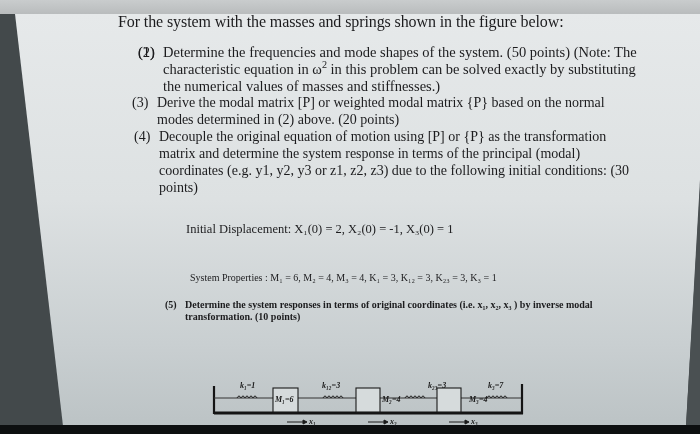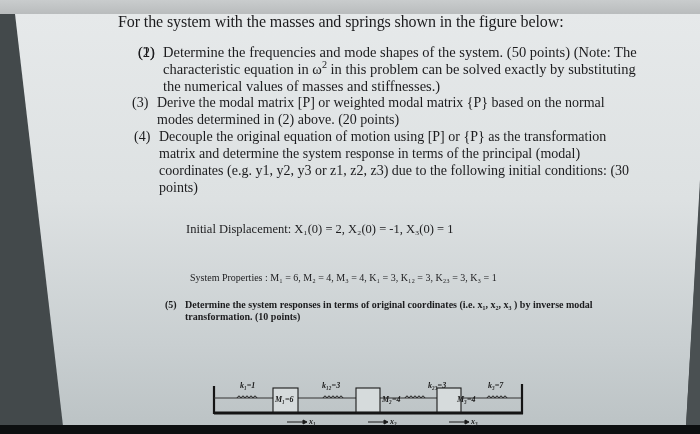--- a/index.html
+++ b/index.html
@@ -132,18 +132,18 @@
         <line x1="244" y1="42" x2="260" y2="42"></line>
           <polygon points="260,40 264,42 260,44"></polygon>
       </g>
     </svg>
     <span class="dlabel" style="left:35px;top:1px;">k₁=1</span>
     <span class="dlabel" style="left:117px;top:1px;">k₁₂=3</span>
     <span class="dlabel" style="left:199px;top:1px;padding-left:24px;">k₂₃=3</span>
     <span class="dlabel" style="left:283px;top:1px;">k₃=7</span>
     <span class="dlabel" style="left:70px;top:15px;">M₁=6</span>
     <span class="dlabel" style="left:153px;top:15px;margin-left:24px;">M₂=4</span>
-    <span class="dlabel" style="left:232px;top:15px;padding-left:20px;">M₃=4</span>
+    <span class="dlabel" style="left:244px;top:15px;padding-left:20px;">M₃=4</span>
     <span class="dlabel" style="left:104px;top:37px;">x₁</span>
     <span class="dlabel" style="left:185px;top:37px;">x₂</span>
     <span class="dlabel" style="left:266px;top:37px;text-decoration:underline;">x₃</span>
   </div>
 </div>
 
 </body></html>

